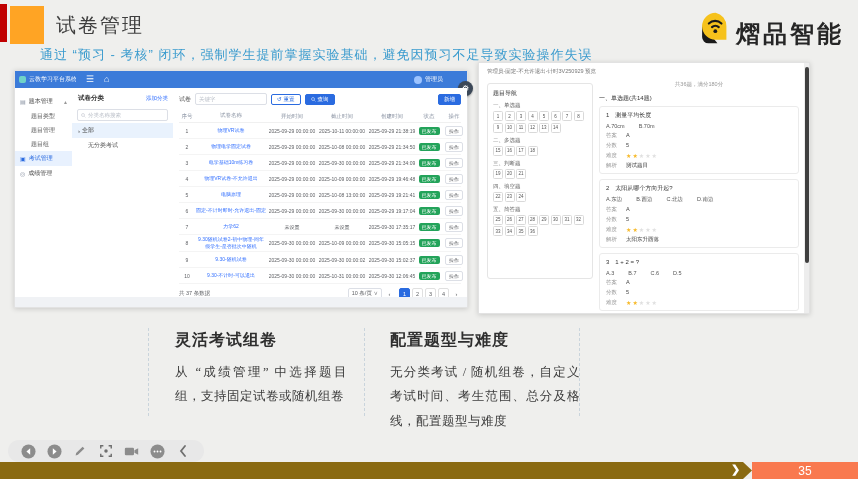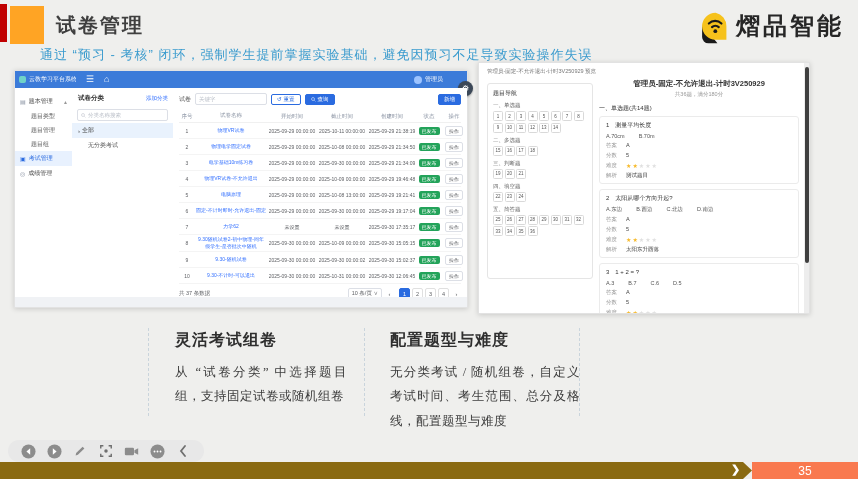--- a/index.html
+++ b/index.html
@@ -2,22 +2,22 @@
 <html><head>
 <meta charset="utf-8">
 <style>
   html,body{margin:0;padding:0;background:#dcdcda;}
   .slide{position:relative;width:858px;height:479px;background:#efefed;overflow:hidden;
          font-family:"Liberation Sans",sans-serif;}
 
   
   .accent-red{position:absolute;left:0;top:4px;width:7px;height:38px;background:#c00000;}
   .accent-orange{position:absolute;left:10px;top:6px;width:34px;height:38px;background:#ffa424;}
-  .page-title{position:absolute;left:56px;top:12px;font-size:20px;font-weight:bold;color:#3f3f3f;letter-spacing:2px;}
-  .logo{position:absolute;right:14px;top:10px;display:flex;align-items:flex-start;gap:6px;}
+  .page-title{position:absolute;left:56px;top:12px;font-size:20px;font-weight:normal;color:#3f3f3f;letter-spacing:2px;}
+  .logo{position:absolute;right:14px;top:10px;display:flex;align-items:flex-end;gap:6px;}
   .logo-text{font-size:24px;font-weight:bold;color:#262626;letter-spacing:3px;}
   .subtitle{position:absolute;left:40px;top:46px;font-size:13px;color:#3a9bce;font-weight:500;letter-spacing:1px;}
 
   
   .shot-left{position:absolute;left:14px;top:70px;width:452px;height:236px;background:#fff;
              border:1px solid #e2e2e2;box-shadow:0 1px 5px rgba(0,0,0,.16);font-size:6px;color:#333;}
   .sl-topbar{position:absolute;left:0;top:0;right:0;height:17px;background:#3c7bd9;display:flex;align-items:center;color:#fff;}
   .sl-brand{display:flex;align-items:center;gap:3px;width:57px;padding-left:4px;font-size:6px;white-space:nowrap;overflow:hidden;}
   .sl-brand-ico{width:7px;height:7px;background:#6fd3c8;border-radius:2px;flex:0 0 auto;}
   .sl-top-ic{margin-left:10px;font-size:9px;line-height:1;}
@@ -379,21 +379,20 @@
             <span class="chip">32</span>
             <span class="chip">33</span>
             <span class="chip">34</span>
             <span class="chip">35</span>
             <span class="chip">36</span>
           </div>
         </div>
     </div>
 
     <div class="pv-main">
-      <div class="pv-title">管理员-固定-不允许退出-计时3V250929</div>
       <div class="pv-meta">共36题，满分180分</div>
       <div class="pv-section">一、单选题(共14题)</div>
       <div id="pv-questions">
           <div class="qcard">
             <div class="q-text">1　测量平均长度</div>
             <div class="q-opts">
               <span>A.70cm</span>
               <span>B.70m</span>
             </div>
             <div class="q-meta">
@@ -466,21 +465,21 @@
         <div class="pv-thumb"></div>
       </div>
   </section>
 
   <div class="sep" style="left:148px"></div>
   <div class="sep" style="left:364px"></div>
   <div class="sep" style="left:579px"></div>
 
   <div class="feature" style="left:175px;width:172px">
     <div class="f-title">灵活考试组卷</div>
-    <div class="f-body">从 “试卷分类” 中选择题目组，支持固定试卷或随机组卷</div>
+    <div class="f-body">从 “成绩管理” 中选择题目组，支持固定试卷或随机组卷</div>
   </div>
   <div class="feature" style="left:390px;width:190px">
     <div class="f-title">配置题型与难度</div>
     <div class="f-body">无分类考试 / 随机组卷，自定义考试时间、考生范围、总分及格线，配置题型与难度</div>
   </div>
 
   <div class="toolbar">
     <span class="tool">
       <svg width="15" height="15" viewBox="0 0 16 16">
           <circle cx="8" cy="8" r="7.5" fill="#8c8c8c"></circle>

